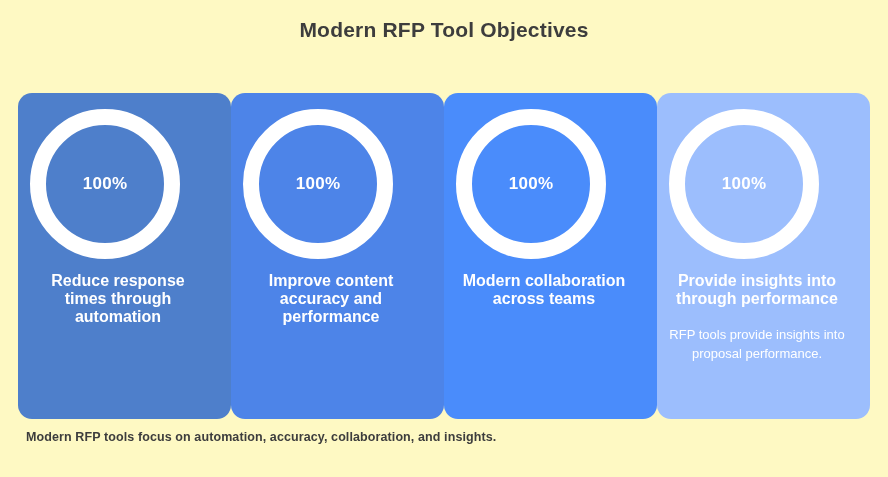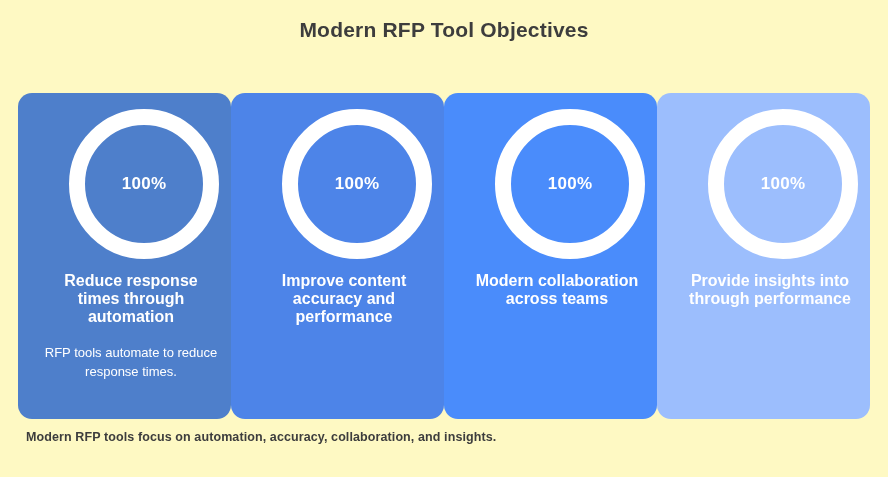--- a/index.html
+++ b/index.html
@@ -51,21 +51,21 @@
   }
 
   .card {
     position: relative;
     width: 236px;
     height: 326px;
     border-radius: 14px;
     padding: 14px 12px 10px 12px;
     display: flex;
     flex-direction: column;
-    align-items: flex-end;
+    align-items: flex-start;
   }
 
   
   .gauge {
     position: relative;
     width: 150px;
     height: 150px;
     flex: 0 0 auto;
     margin-top: 2px;
   }
@@ -150,21 +150,20 @@
 
     <div class="card" style="background: rgb(78, 127, 203);">
       <div class="gauge">
         <svg viewBox="0 0 150 150" aria-hidden="true">
           <circle class="gauge-ring-bg" cx="75" cy="75" r="67"></circle>
           <circle class="gauge-ring-fg" cx="75" cy="75" r="67" stroke-dasharray="420.97 420.97" stroke-dashoffset="0.00" style="stroke: rgb(255, 255, 255);"></circle>
         </svg>
         <div class="gauge-value">100%</div>
       </div>
       <div class="card-title">Reduce response times through automation</div>
-      <div class="card-desc">RFP tools automate to reduce response times.</div>
     </div>
 
     <div class="card" style="background: rgb(77, 132, 232);">
       <div class="gauge">
         <svg viewBox="0 0 150 150" aria-hidden="true">
           <circle class="gauge-ring-bg" cx="75" cy="75" r="67"></circle>
           <circle class="gauge-ring-fg" cx="75" cy="75" r="67" stroke-dasharray="420.97 420.97" stroke-dashoffset="0.00" style="stroke: rgb(255, 255, 255);"></circle>
         </svg>
         <div class="gauge-value">100%</div>
       </div>
@@ -184,19 +183,20 @@
 
     <div class="card" style="background: rgb(156, 190, 253);">
       <div class="gauge">
         <svg viewBox="0 0 150 150" aria-hidden="true">
           <circle class="gauge-ring-bg" cx="75" cy="75" r="67"></circle>
           <circle class="gauge-ring-fg" cx="75" cy="75" r="67" stroke-dasharray="420.97 420.97" stroke-dashoffset="0.00" style="stroke: rgb(255, 255, 255);"></circle>
         </svg>
         <div class="gauge-value">100%</div>
       </div>
       <div class="card-title">Provide insights into through performance</div>
+      <div class="card-desc">RFP tools provide insights into proposal performance.</div>
     </div>
 
   </div>
 
   <div class="footer-note" style="color: rgb(61, 61, 61);">Modern RFP tools focus on automation, accuracy, collaboration, and insights.</div>
 
 </div>
 
 </body></html>

